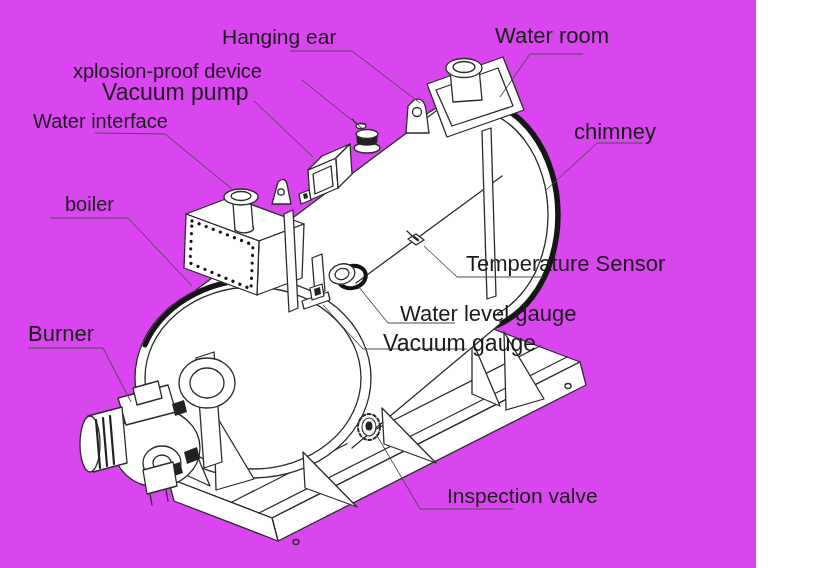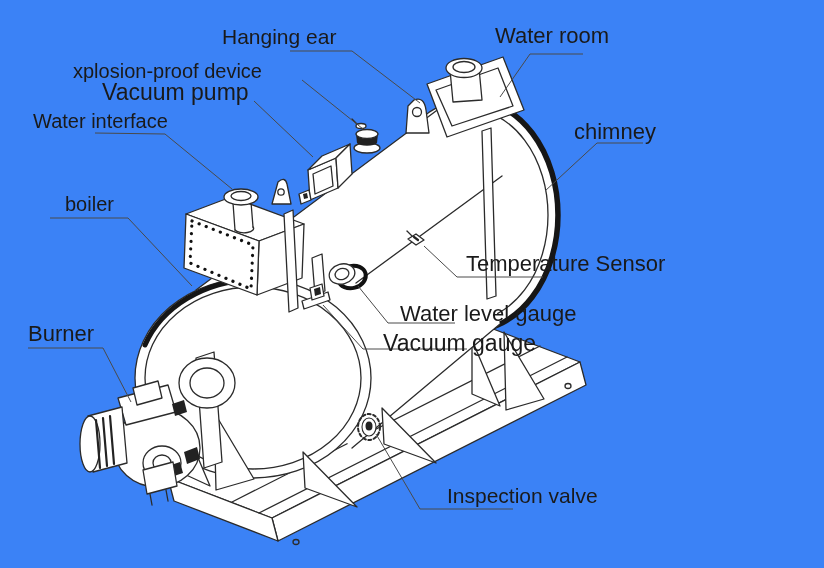--- a/index.html
+++ b/index.html
@@ -1,16 +1,16 @@
 <!DOCTYPE html>
 <html><head>
 <meta charset="utf-8">
 <style>
   html,body{margin:0;padding:0;background:#ffffff;}
-  .stage{width:824px;height:568px;position:relative;background:#3b82f6;overflow:hidden;}
+  .stage{width:756px;height:568px;position:relative;background:#d946ef;overflow:hidden;}
   svg{display:block;}
   text{font-family:"Liberation Sans","DejaVu Sans",sans-serif;fill:#1a1a1a;}
 </style>
 </head>
 <body>
 
 <div class="stage">
 <svg width="824" height="568" viewBox="0 0 824 568" xmlns="http://www.w3.org/2000/svg">
 
   <g stroke="#2b2b2b" stroke-width="1.3" fill="none" stroke-linejoin="round" stroke-linecap="round">

